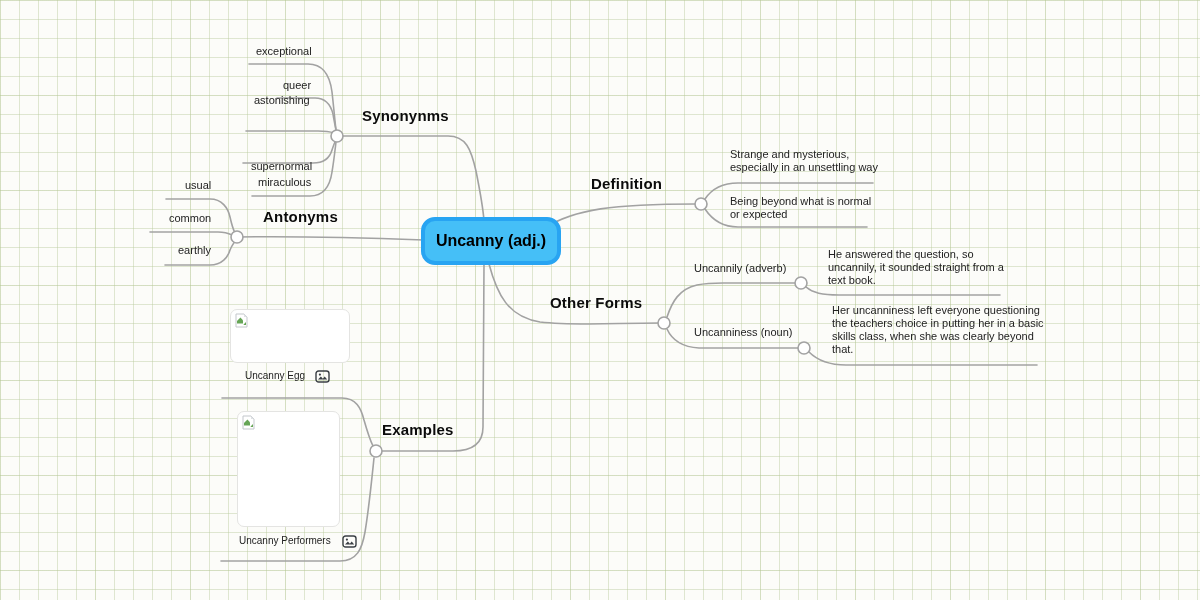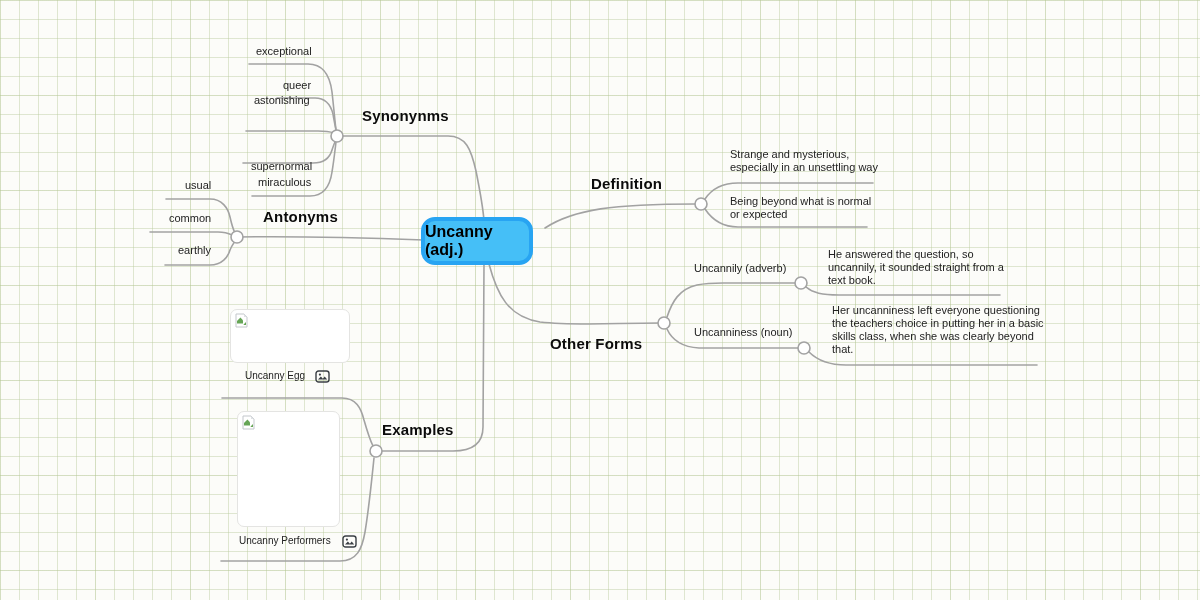--- a/index.html
+++ b/index.html
@@ -21,21 +21,21 @@
   .branch{
     position:absolute;font-weight:bold;font-size:15px;color:#0b0b0b;
     white-space:nowrap;letter-spacing:.2px;
   }
   .lbl{position:absolute;font-size:11px;color:#222;white-space:nowrap;}
   .para{
     position:absolute;font-size:11px;line-height:13px;color:#222;
     white-space:pre-line;width:max-content;
   }
   .center-node{
-    position:absolute;left:421px;top:217px;width:112px;height:48px;
+    position:absolute;left:421px;top:217px;width:140px;height:48px;
     box-sizing:border-box;border-radius:14px;
     background:#45bff7;border:4px solid #28a4f2;
     display:flex;align-items:center;justify-content:center;
     font-weight:bold;font-size:16px;color:#000;z-index:3;cursor:pointer;
   }
   .img-box{
     position:absolute;background:#fff;border:1px solid #e4e4e2;border-radius:7px;
   }
   .img-box .ph{position:absolute;left:4px;top:3px;}
   .caption{position:absolute;font-size:10px;color:#222;white-space:nowrap;}
@@ -82,21 +82,21 @@
   <circle cx="804" cy="348" r="6"></circle>
 </svg>
 
 <div class="layer">
 
   <div class="center-node">Uncanny (adj.)</div>
 
   <div class="branch" style="left:362px;top:107px;">Synonynms</div>
   <div class="branch" style="left:263px;top:208px;">Antonyms</div>
   <div class="branch" style="left:591px;top:175px;">Definition</div>
-  <div class="branch" style="left:550px;top:294px;margin-top:41px;">Other Forms</div>
+  <div class="branch" style="left:550px;top:294px;">Other Forms</div>
   <div class="branch" style="left:382px;top:421px;">Examples</div>
 
   <div class="lbl" style="left:256px;top:45px;">exceptional</div>
   <div class="lbl" style="left:283px;top:79px;">queer</div>
   <div class="lbl" style="left:254px;top:94px;">astonishing</div>
   <div class="lbl" style="left:251px;top:160px;">supernormal</div>
   <div class="lbl" style="left:258px;top:176px;">miraculous</div>
 
   <div class="lbl" style="left:185px;top:179px;">usual</div>
   <div class="lbl" style="left:169px;top:212px;text-align:center;">common</div>

